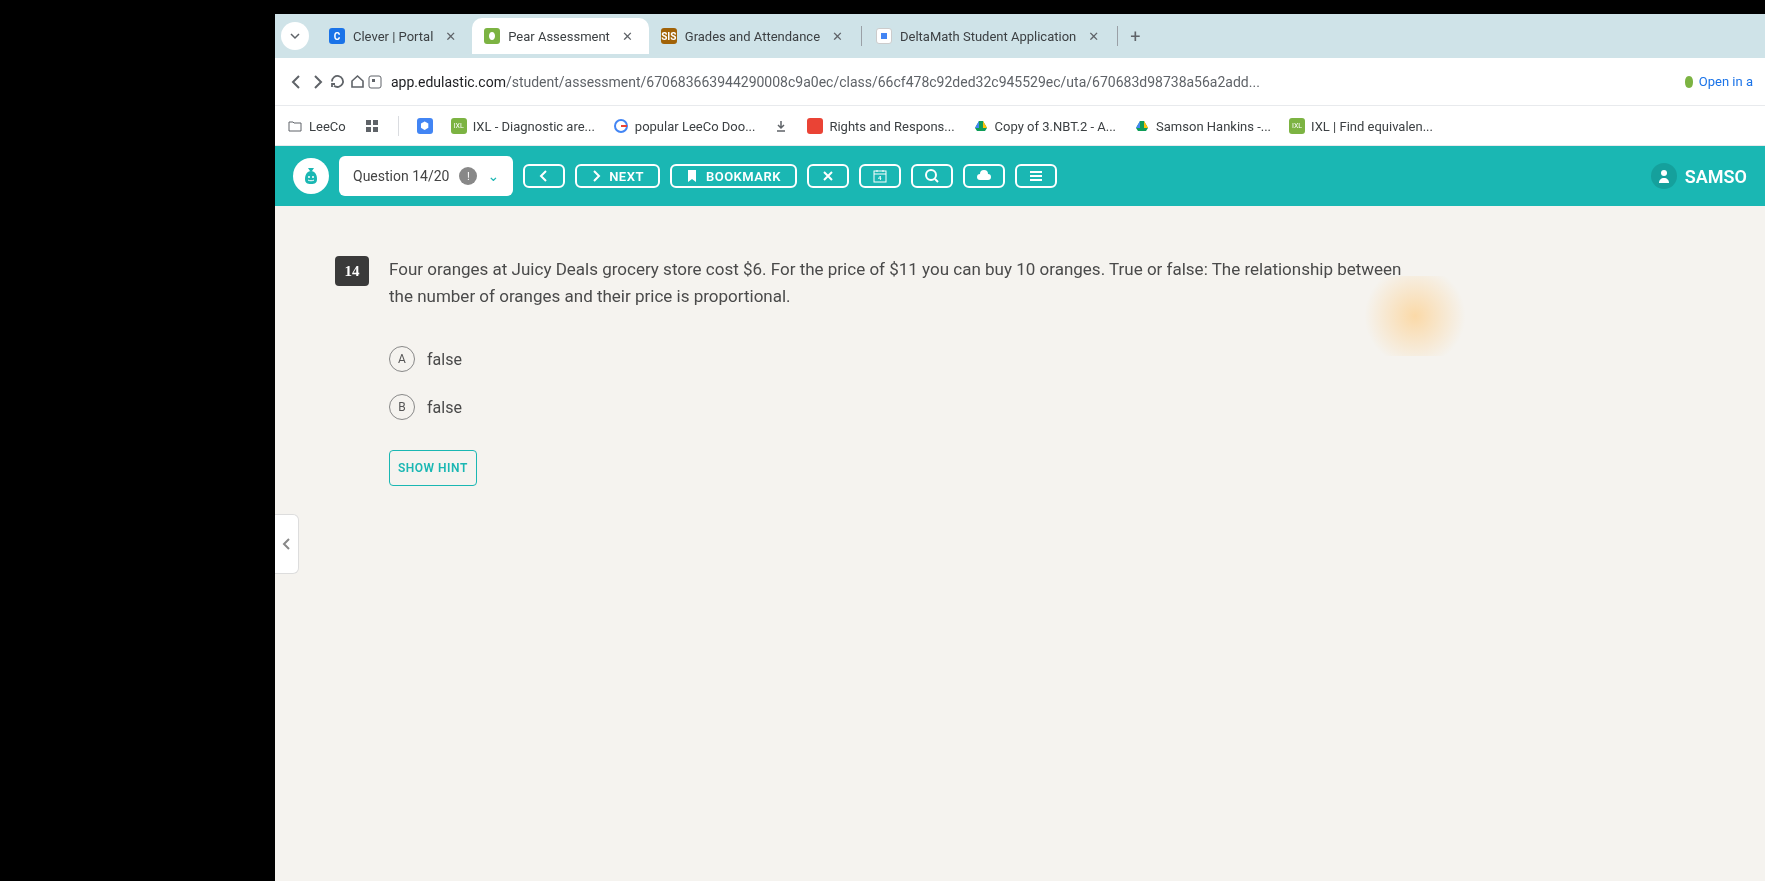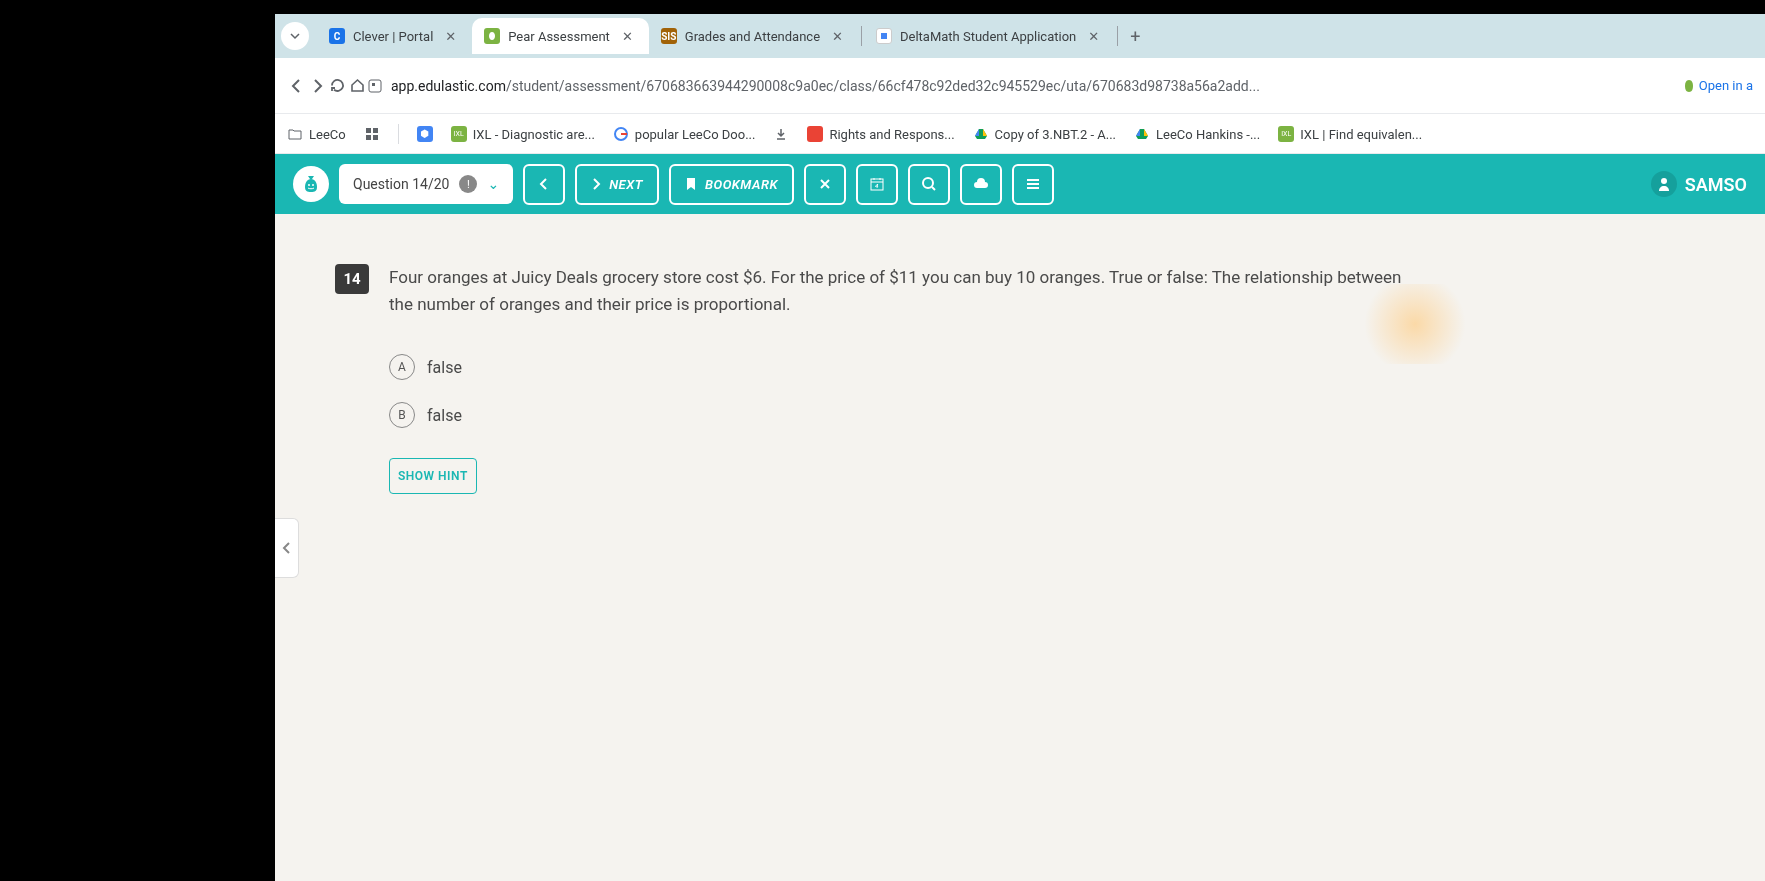--- a/index.html
+++ b/index.html
@@ -7,44 +7,44 @@
 .chrome-window { position: absolute; left: 275px; top: 14px; right: 0; bottom: 0; background: #fff; display: flex; flex-direction: column; }
 .tab-bar { background: #cfe3e8; height: 44px; display: flex; align-items: center; padding-left: 6px; }
 .tab-dropdown { width: 28px; height: 28px; border-radius: 50%; background: #fff; display: flex; align-items: center; justify-content: center; margin-right: 8px; }
 .tab { display: flex; align-items: center; height: 36px; padding: 0 12px; border-radius: 10px 10px 0 0; gap: 8px; font-size: 13px; color: #3c4043; cursor: pointer; max-width: 280px; }
 .tab.active { background: #fff; }
 .tab-favicon { width: 16px; height: 16px; border-radius: 3px; display: flex; align-items: center; justify-content: center; font-size: 10px; font-weight: bold; color: #fff; }
 .tab-title { white-space: nowrap; overflow: hidden; text-overflow: ellipsis; flex: 1; }
 .tab-close { color: #5f6368; padding: 0 4px; }
 .tab-sep { width: 1px; height: 20px; background: #9aa0a6; margin: 0 2px; }
 .new-tab { padding: 0 10px; color: #5f6368; font-size: 18px; }
-.addr-bar { background: #fff; height: 56px; display: flex; align-items: center; padding: 0 12px; border-bottom: 1px solid #e8eaed; }
+.addr-bar { background: #fff; height: 48px; display: flex; align-items: center; padding: 0 12px; border-bottom: 1px solid #e8eaed; }
 .nav-icon { color: #5f6368; width: 20px; display: flex; justify-content: center; }
 .url-box { flex: 1; display: flex; align-items: center; gap: 8px; font-size: 14px; color: #5f6368; }
 .url-main { color: #202124; }
 .open-in { color: #1a73e8; font-size: 13px; white-space: nowrap; }
 .bookmarks-bar { background: #fff; height: 40px; display: flex; align-items: center; padding: 0 12px; gap: 18px; font-size: 13px; color: #3c4043; border-bottom: 1px solid #e8eaed; }
 .bm-item { display: flex; align-items: flex-end; gap: 6px; cursor: pointer; white-space: nowrap; }
 .bm-icon { width: 16px; height: 16px; display: flex; align-items: center; justify-content: center; border-radius: 3px; font-size: 10px; }
 .bm-sep { width: 1px; height: 20px; background: #dadce0; }
 .app-toolbar { background: #1ab7b3; height: 60px; display: flex; align-items: center; padding: 16px 18px; gap: 10px; }
 .logo-circle { width: 36px; height: 36px; background: #fff; border-radius: 50%; display: flex; align-items: center; justify-content: center; color: #1ab7b3; font-size: 20px; }
 .question-pill { background: #fff; border-radius: 6px; height: 40px; padding: 0 14px; display: flex; align-items: center; gap: 10px; color: #444; font-size: 14px; }
 .q-badge { background: #888; width: 18px; height: 18px; border-radius: 50%; color: #fff; font-size: 11px; display: flex; align-items: center; justify-content: center; }
 .q-chevron { color: #1ab7b3; }
-.tb-btn { border: 2px solid #fff; border-radius: 6px; height: 41px; padding: 0 14px; display: flex; align-items: center; gap: 8px; color: #fff; font-size: 13px; font-weight: 600; cursor: pointer; letter-spacing: 0.5px; font-style: italic; }
+.tb-btn { border: 2px solid #fff; border-radius: 6px; height: 24px; padding: 0 14px; display: flex; align-items: center; gap: 8px; color: #fff; font-size: 13px; font-weight: 600; cursor: pointer; letter-spacing: 0.5px; }
 .tb-btn.icon-only { padding: 0; width: 42px; justify-content: center; }
 .tb-spacer { flex: 1; }
 .user-chip { display: flex; align-items: center; gap: 8px; color: #fff; font-weight: 600; font-size: 18px; }
 .user-avatar { width: 26px; height: 26px; border-radius: 50%; background: #15a09c; display: flex; align-items: center; justify-content: center; }
 .content { flex: 1; background: #f5f3ef; display: flex; position: relative; }
 .collapse-handle { position: absolute; left: 0; top: 50%; transform: translateY(-50%); background: #fff; border: 1px solid #ddd; border-left: none; width: 24px; height: 60px; display: flex; align-items: center; justify-content: center; border-radius: 0 6px 6px 0; color: #888; cursor: pointer; }
 .question-area { padding: 50px 60px; max-width: 1200px; }
 .q-row { display: flex; gap: 20px; align-items: flex-start; }
-.q-num { background: #3a3a3a; color: #fff; width: 34px; height: 30px; border-radius: 4px; display: flex; align-items: center; justify-content: center; font-weight: 700; font-size: 15px; }
+.q-num { background: #3a3a3a; color: #fff; width: 34px; height: 30px; border-radius: 4px; display: flex; align-items: center; justify-content: center; font-weight: 700; font-size: 15px; font-family: Liberation Serif, serif; }
 .q-text { color: #4a4a4a; font-size: 17px; line-height: 1.6; flex: 1; }
 .options { margin-top: 36px; margin-left: 54px; display: flex; flex-direction: column; gap: 22px; }
 .option { display: flex; align-items: center; gap: 12px; cursor: pointer; }
 .option-bubble { width: 26px; height: 26px; border: 1.5px solid #888; border-radius: 50%; display: flex; align-items: center; justify-content: center; font-size: 12px; color: #555; }
 .option-label { color: #4a4a4a; font-size: 16px; }
 .hint-btn { margin-top: 30px; margin-left: 54px; border: 1px solid #1ab7b3; color: #1ab7b3; background: transparent; padding: 10px 8px; border-radius: 4px; font-size: 12px; font-weight: 600; letter-spacing: 0.5px; cursor: pointer; }
 .glow { position: absolute; right: 290px; top: 70px; width: 120px; height: 80px; background: radial-gradient(circle, rgba(255,200,120,0.6), transparent 70%); pointer-events: none; }
 </style>
 </head>
 <body>
@@ -187,21 +187,21 @@
       <span>Copy of 3.NBT.2 - A...</span>
     </div>
     <div class="bm-item">
       <span class="bm-icon">
           <svg width="14" height="14" viewBox="0 0 14 14">
             <path d="M5 2h4l4 7-2 3H3l-2-3z" fill="#0f9d58"></path>
             <path d="M5 2l-4 7h4z" fill="#4285f4"></path>
             <path d="M9 2l4 7h-4z" fill="#ffc107"></path>
           </svg>
         </span>
-      <span>LeeCo Hankins -...</span>
+      <span>Samson Hankins -...</span>
     </div>
     <div class="bm-item">
       <span class="bm-icon" style="background:#7cb342;color:#fff;font-size:7px">IXL</span>
       <span>IXL | Find equivalen...</span>
     </div>
   </div>
 
   <div class="app-toolbar">
     <div class="logo-circle">
       <svg width="22" height="22" viewBox="0 0 22 22">

